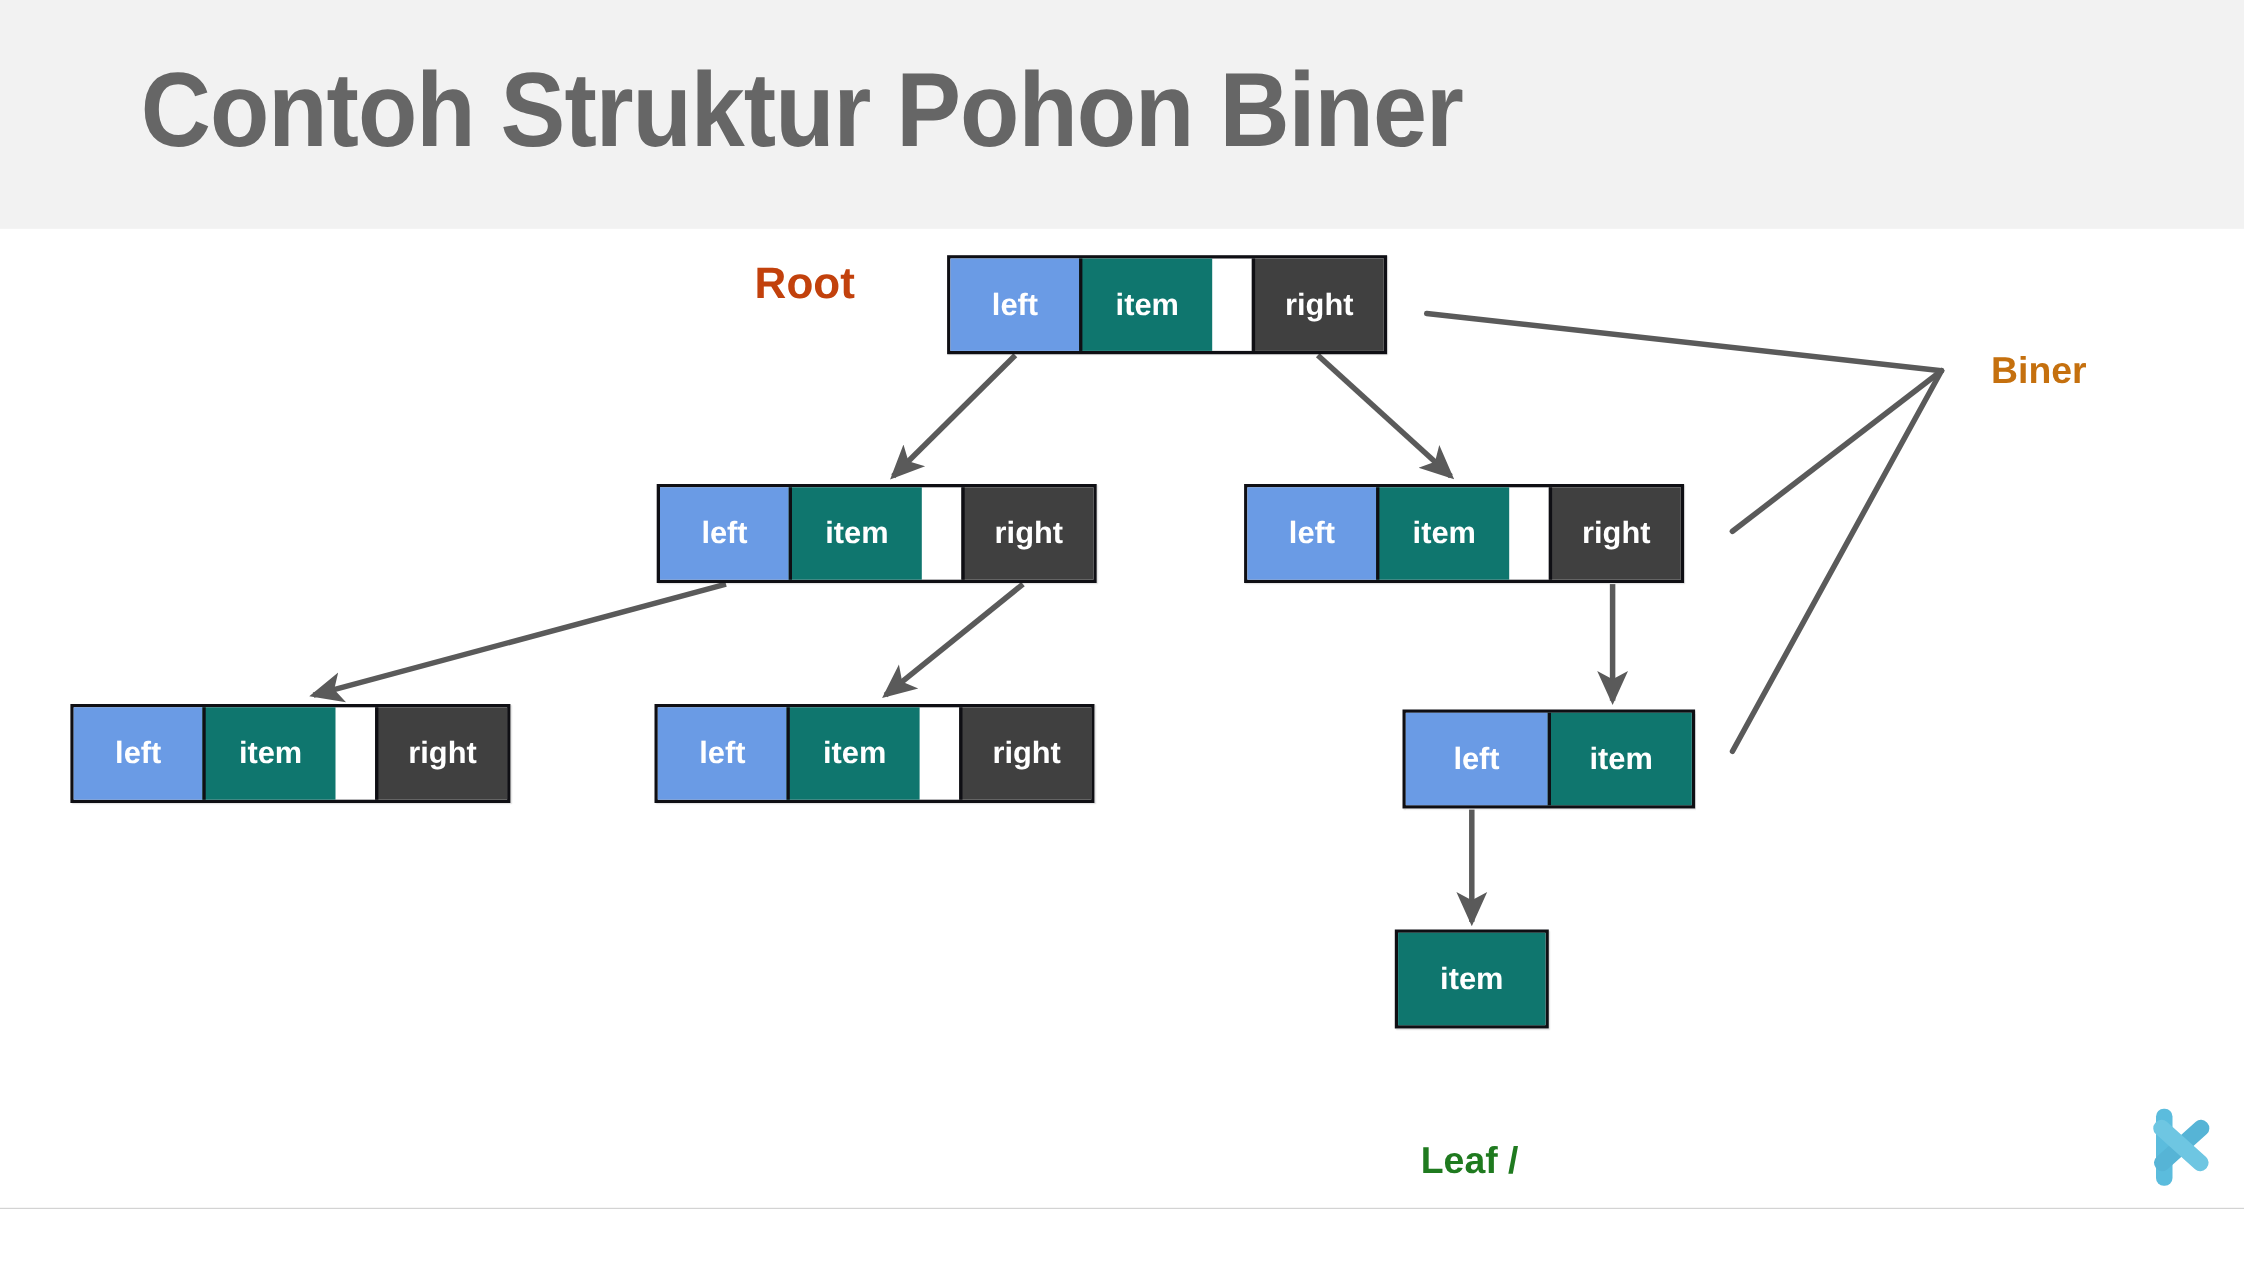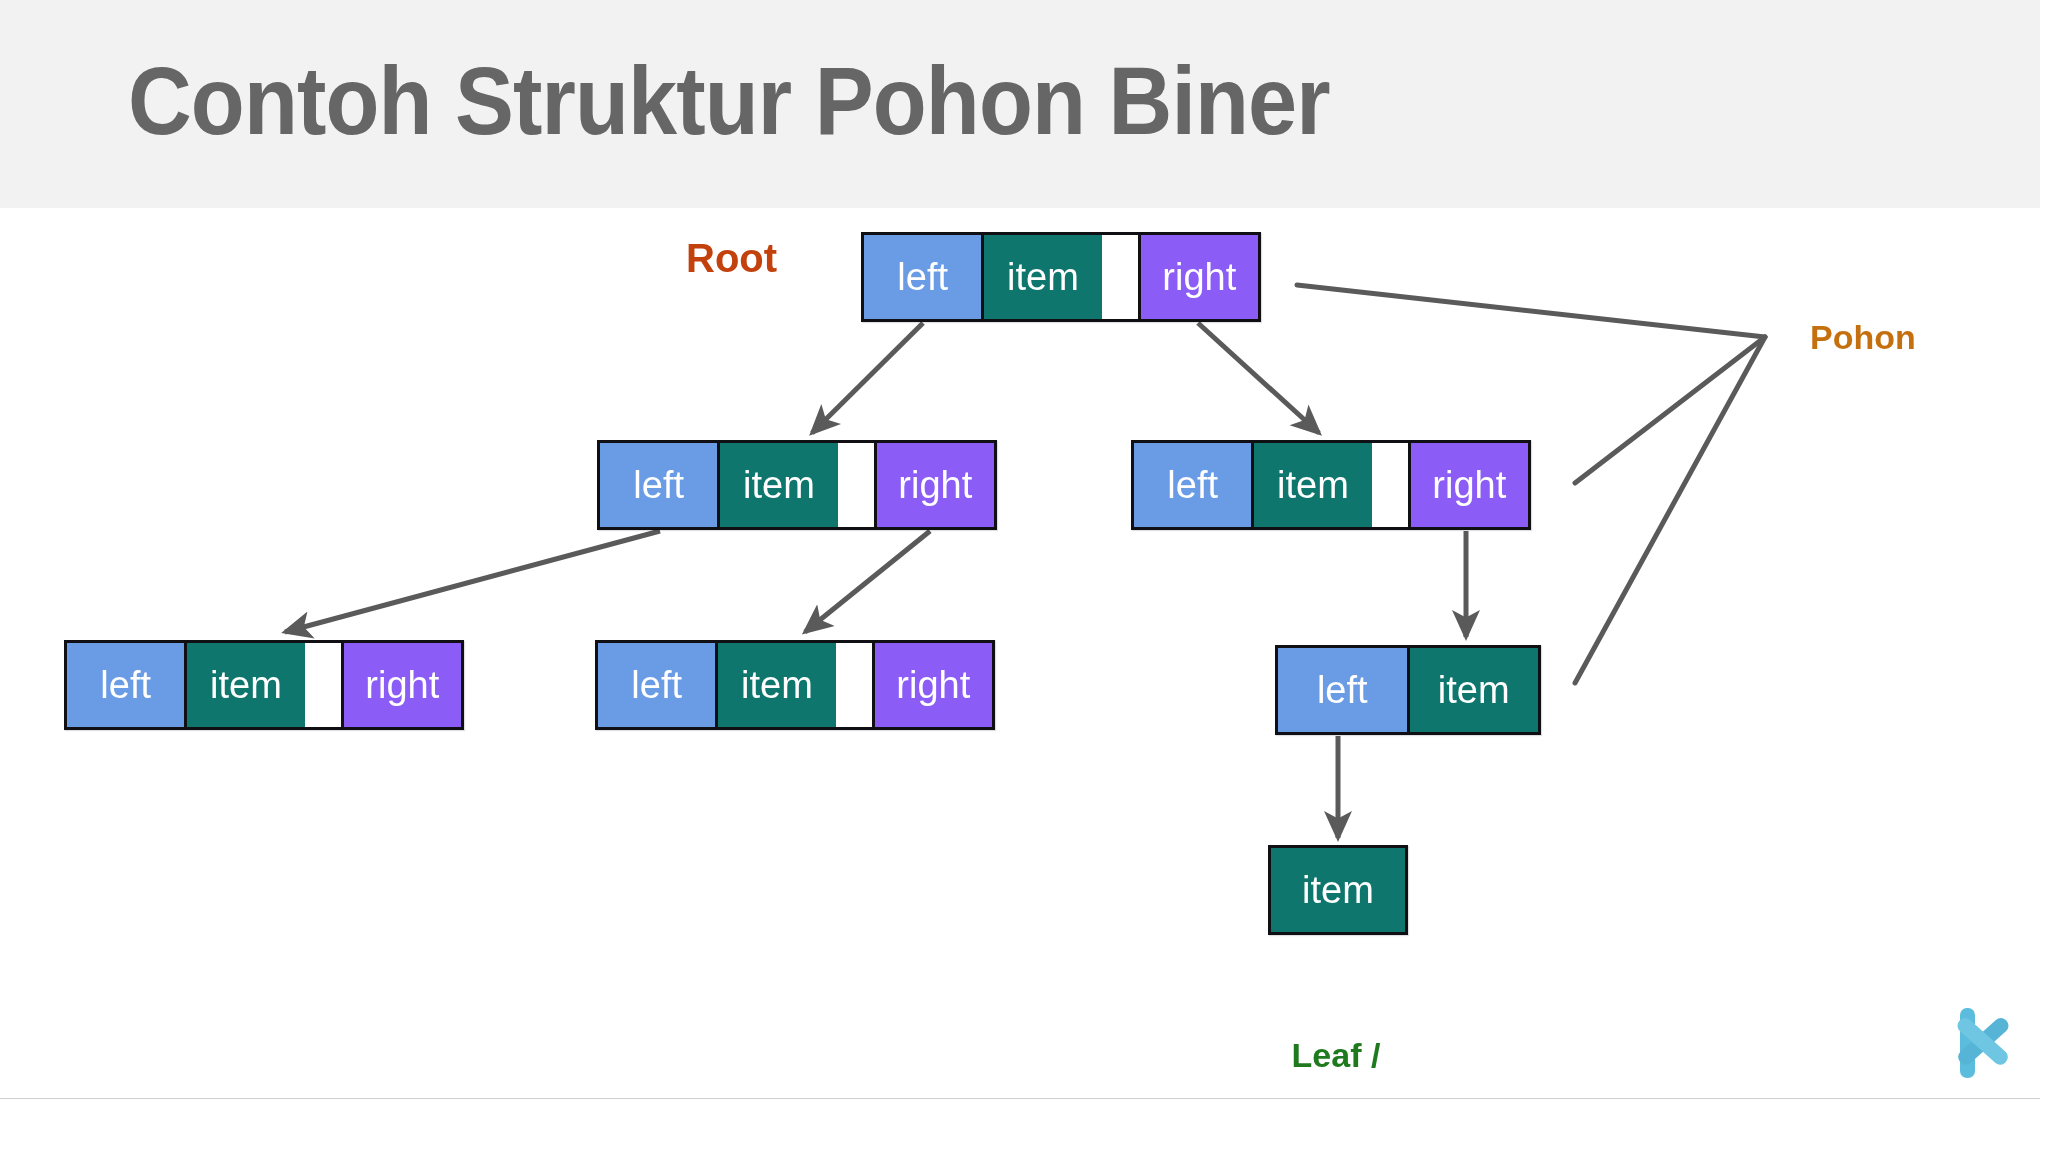--- a/index.html
+++ b/index.html
@@ -46,28 +46,28 @@
     display: flex;
     border: 3px solid #0f0f14;
     box-sizing: border-box;
     box-shadow: 1px 1px 1px rgba(0,0,0,0.12);
   }
   .cell {
     display: flex;
     align-items: center;
     justify-content: center;
     color: #ffffff;
-    font-size: 38px;
-    font-weight: normal;
+    font-size: 28px;
+    font-weight: bold;
     box-sizing: border-box;
   }
   .cell + .cell { border-left: 3px solid #0f0f14; }
   .cell-left  { background: #6a9be5; }
   .cell-item  { background: #0f766e; }
-  .cell-right { background: #8b5cf6; margin-left: 36px; }
+  .cell-right { background: #404040; margin-left: 36px; }
 
   .label {
     position: absolute;
     font-weight: bold;
     white-space: pre;
   }
   #label-root {
     left: 686px; top: 236px;
     font-size: 40px;
     color: #c2410c;
@@ -157,21 +157,21 @@
       <div class="node-box" style="left: 1275px; top: 645px; width: 266px; height: 90px;">
         <div class="cell cell-left" style="flex: 1 1 0px;">left</div>
         <div class="cell cell-item" style="flex: 1 1 0px;">item</div>
       </div>
       <div class="node-box" style="left: 1268px; top: 845px; width: 140px; height: 90px;">
         <div class="cell cell-item" style="flex: 1 1 0px;">item</div>
       </div>
     </div>
 
   <div class="label" id="label-root">Root</div>
-  <div class="label" id="label-node">Pohon</div>
+  <div class="label" id="label-node">Biner</div>
   <div class="label" id="label-leaf">
     <div>Leaf /</div>
     <div>Node tanpa cabang</div>
   </div>
 
   <div id="bottom-rule"></div>
 
   <svg id="logo-k" viewBox="0 0 90 86">
     <g id="logo-group">
       <rect x="30" y="8" width="15" height="70" rx="7" fill="#5bbcdd"></rect>

